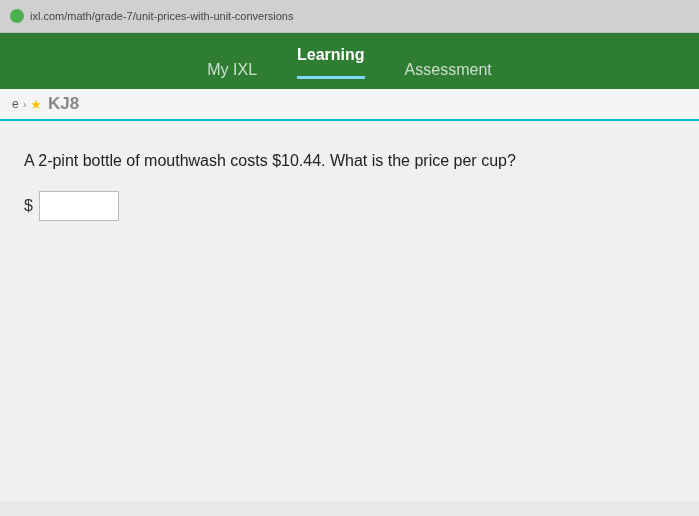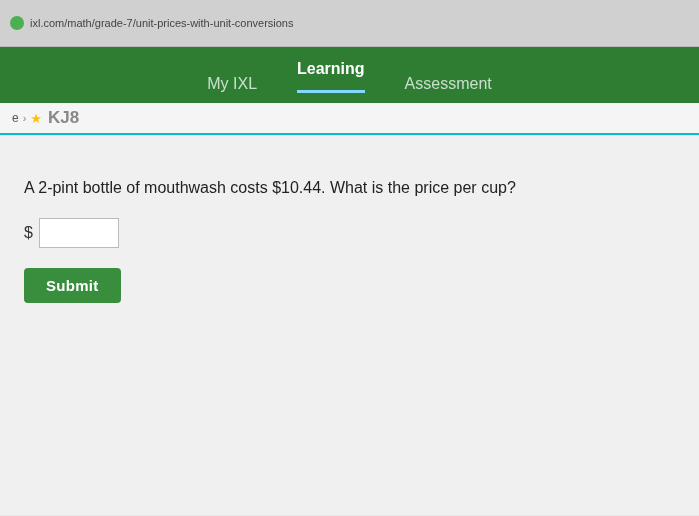--- a/index.html
+++ b/index.html
@@ -7,21 +7,21 @@
       font-family: Arial, sans-serif;
       background: #e8e8e8;
       width: 699px;
       height: 516px;
       overflow: hidden;
     }
 
     
     .browser-bar {
       background: #d0d0d0;
-      padding: 16px 10px;
+      padding: 9px 10px;
       font-size: 12px;
       color: #333;
       border-bottom: 1px solid #bbb;
       display: flex;
       align-items: center;
       gap: 6px;
     }
     .browser-icon {
       width: 14px;
       height: 14px;
@@ -85,21 +85,21 @@
     .breadcrumb-code {
       color: #888;
       font-size: 17px;
       margin-left: 2px;
       font-weight: bold;
     }
 
     
     .content-area {
       background: #f0f0f0;
-      padding: 41px 24px;
+      padding: 28px 24px;
       min-height: 380px;
     }
 
     .question-text {
       font-size: 16px;
       color: #222;
       margin-bottom: 18px;
       line-height: 1.5;
     }
 
@@ -158,15 +158,14 @@
 
 <div class="content-area">
 
   <p class="question-text">A 2-pint bottle of mouthwash costs $10.44. What is the price per cup?</p>
 
   <div class="answer-row">
     <span class="dollar-sign">$</span>
     <input class="answer-input" type="text" placeholder="" style="">
   </div>
 
-  <button class="submit-btn">Submit</button>
 
 </div>
 
 </body></html>

